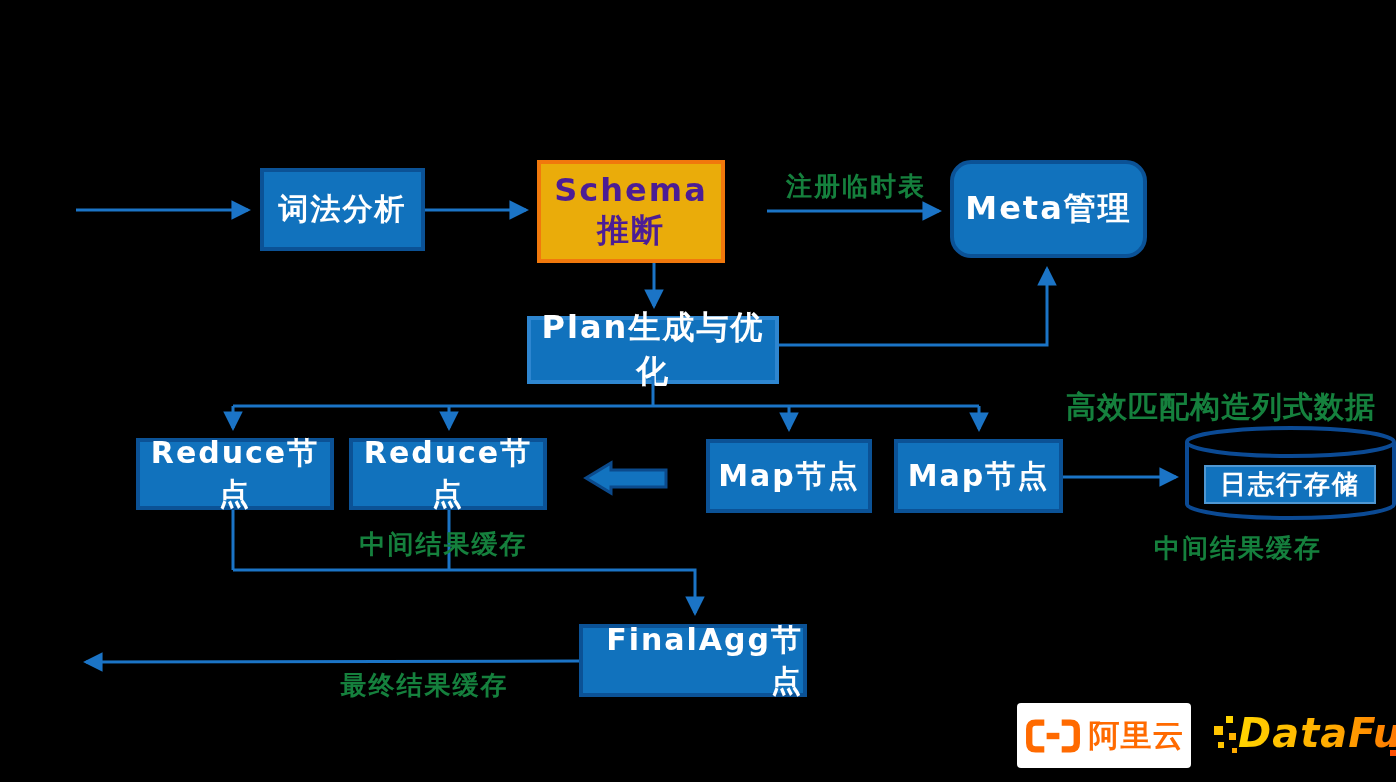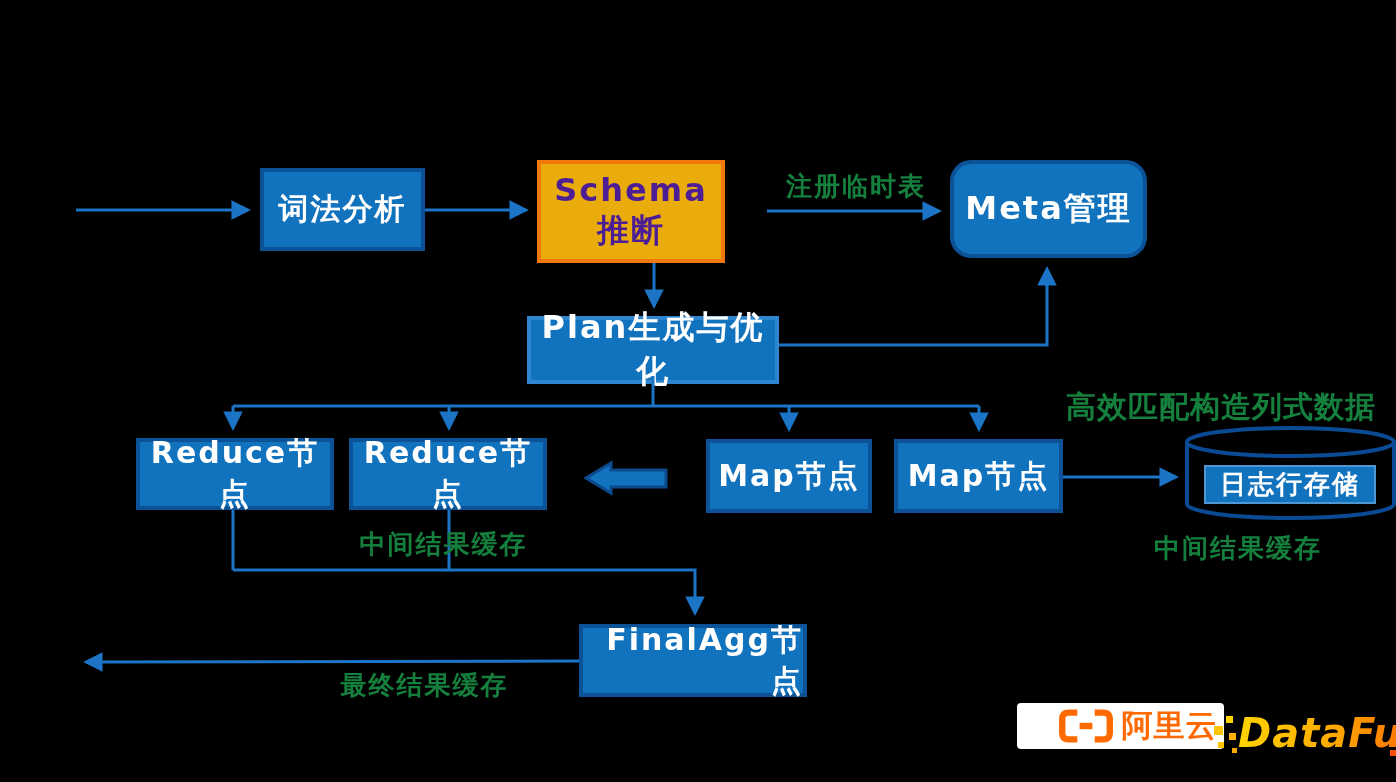--- a/index.html
+++ b/index.html
@@ -22,22 +22,22 @@
     letter-spacing:2px;text-align:center;z-index:5;white-space:nowrap;
   }
   #connectors{position:absolute;left:0;top:0;z-index:1;}
   .storage-label{
     position:absolute;left:1190px;top:465px;width:172px;height:39px;
     background:#1172BD;border:2px solid #4F97D2;box-sizing:border-box;
     display:flex;align-items:center;justify-content:center;
     color:#fff;font-size:26px;font-weight:bold;letter-spacing:2px;z-index:4;
   }
   .logo-ali{
-    position:absolute;left:1003px;top:703px;width:174px;height:46px;background:#fff;
-    border-radius:4px;display:flex;align-items:center;justify-content:center;gap:7px;z-index:6;padding-left:33px;
+    position:absolute;left:1003px;top:703px;width:174px;height:65px;background:#fff;
+    border-radius:4px;display:flex;align-items:center;justify-content:center;gap:7px;z-index:6;
   }
   .logo-ali .ali-text{color:#FF6A00;font-size:31px;font-weight:bold;letter-spacing:1px;}
   .logo-datafun{position:absolute;left:1198px;top:706px;width:190px;height:60px;z-index:6;}
   .df-text{
     position:absolute;left:26px;top:4px;font-size:40px;font-weight:bold;font-style:italic;
     letter-spacing:1px;color:#FF8A00;
     background:linear-gradient(90deg,#FFD400 0%,#FFAA00 45%,#FF7A00 75%,#FF4E00 100%);
     -webkit-background-clip:text;background-clip:text;-webkit-text-fill-color:transparent;
   }
   .df-px{position:absolute;}

